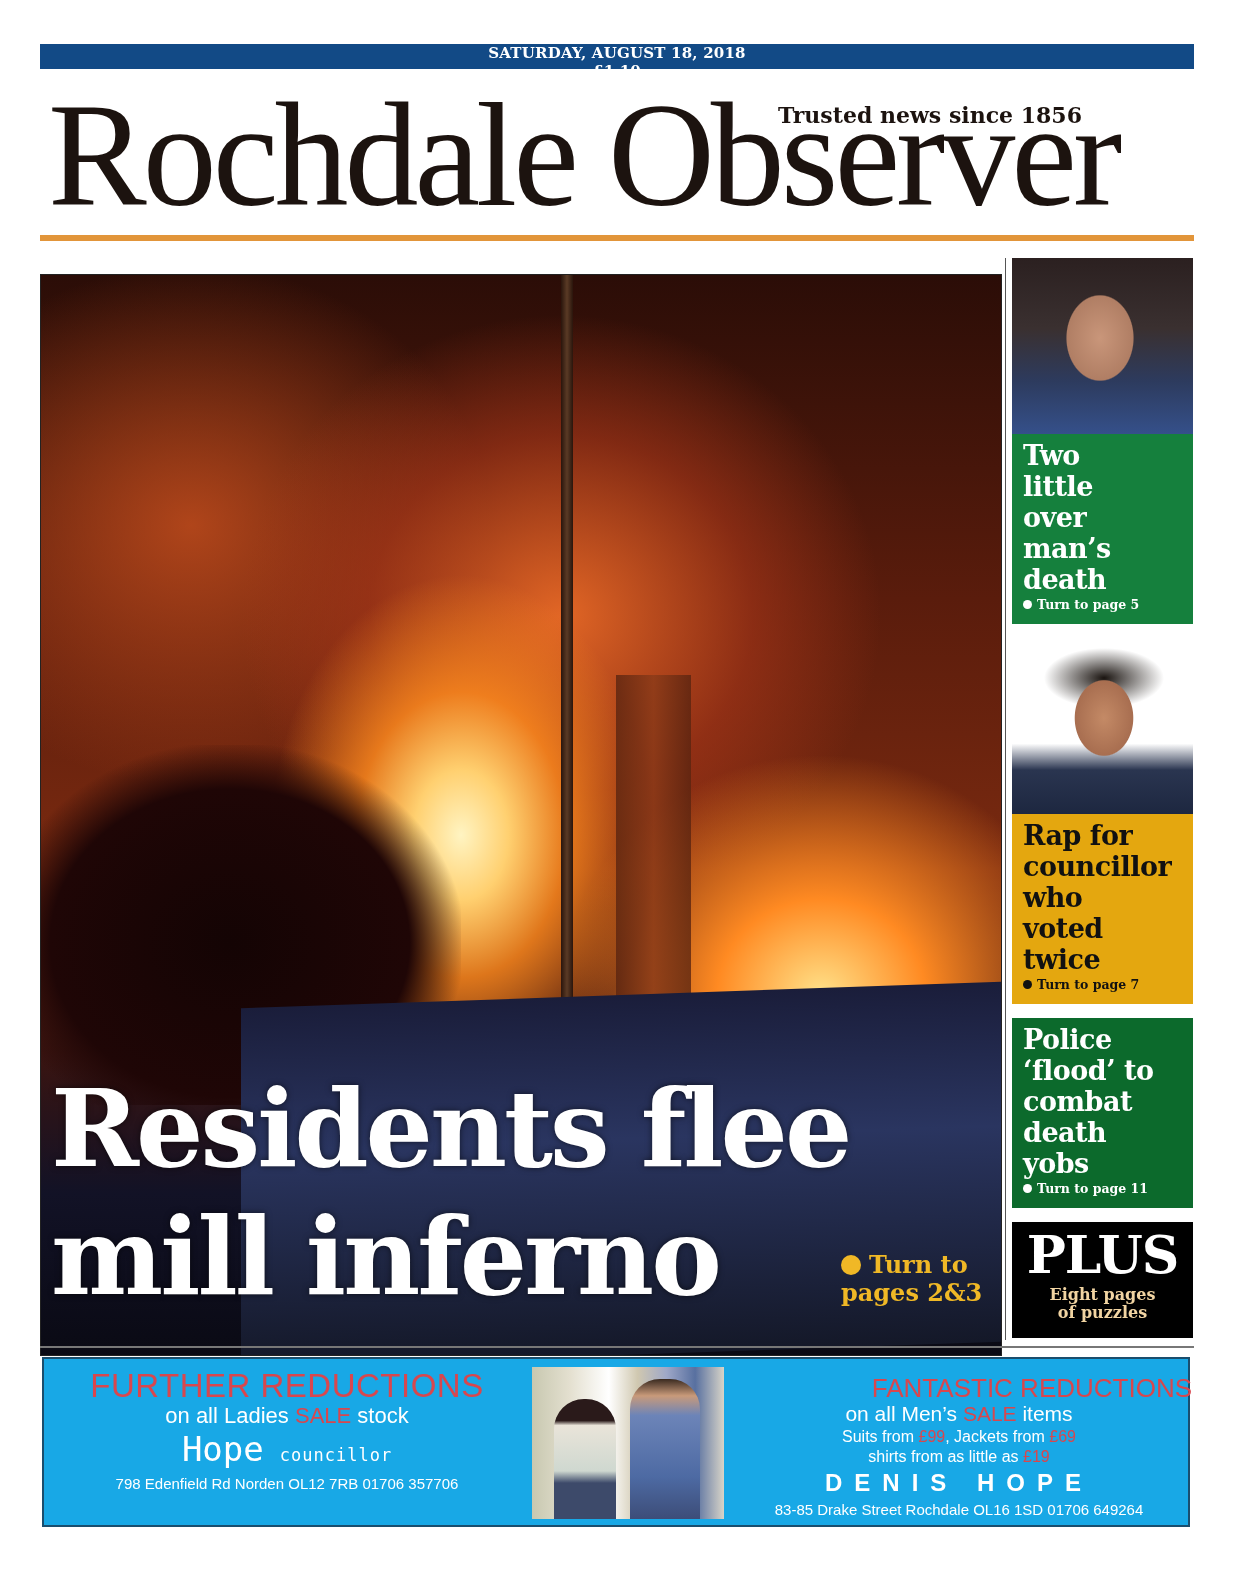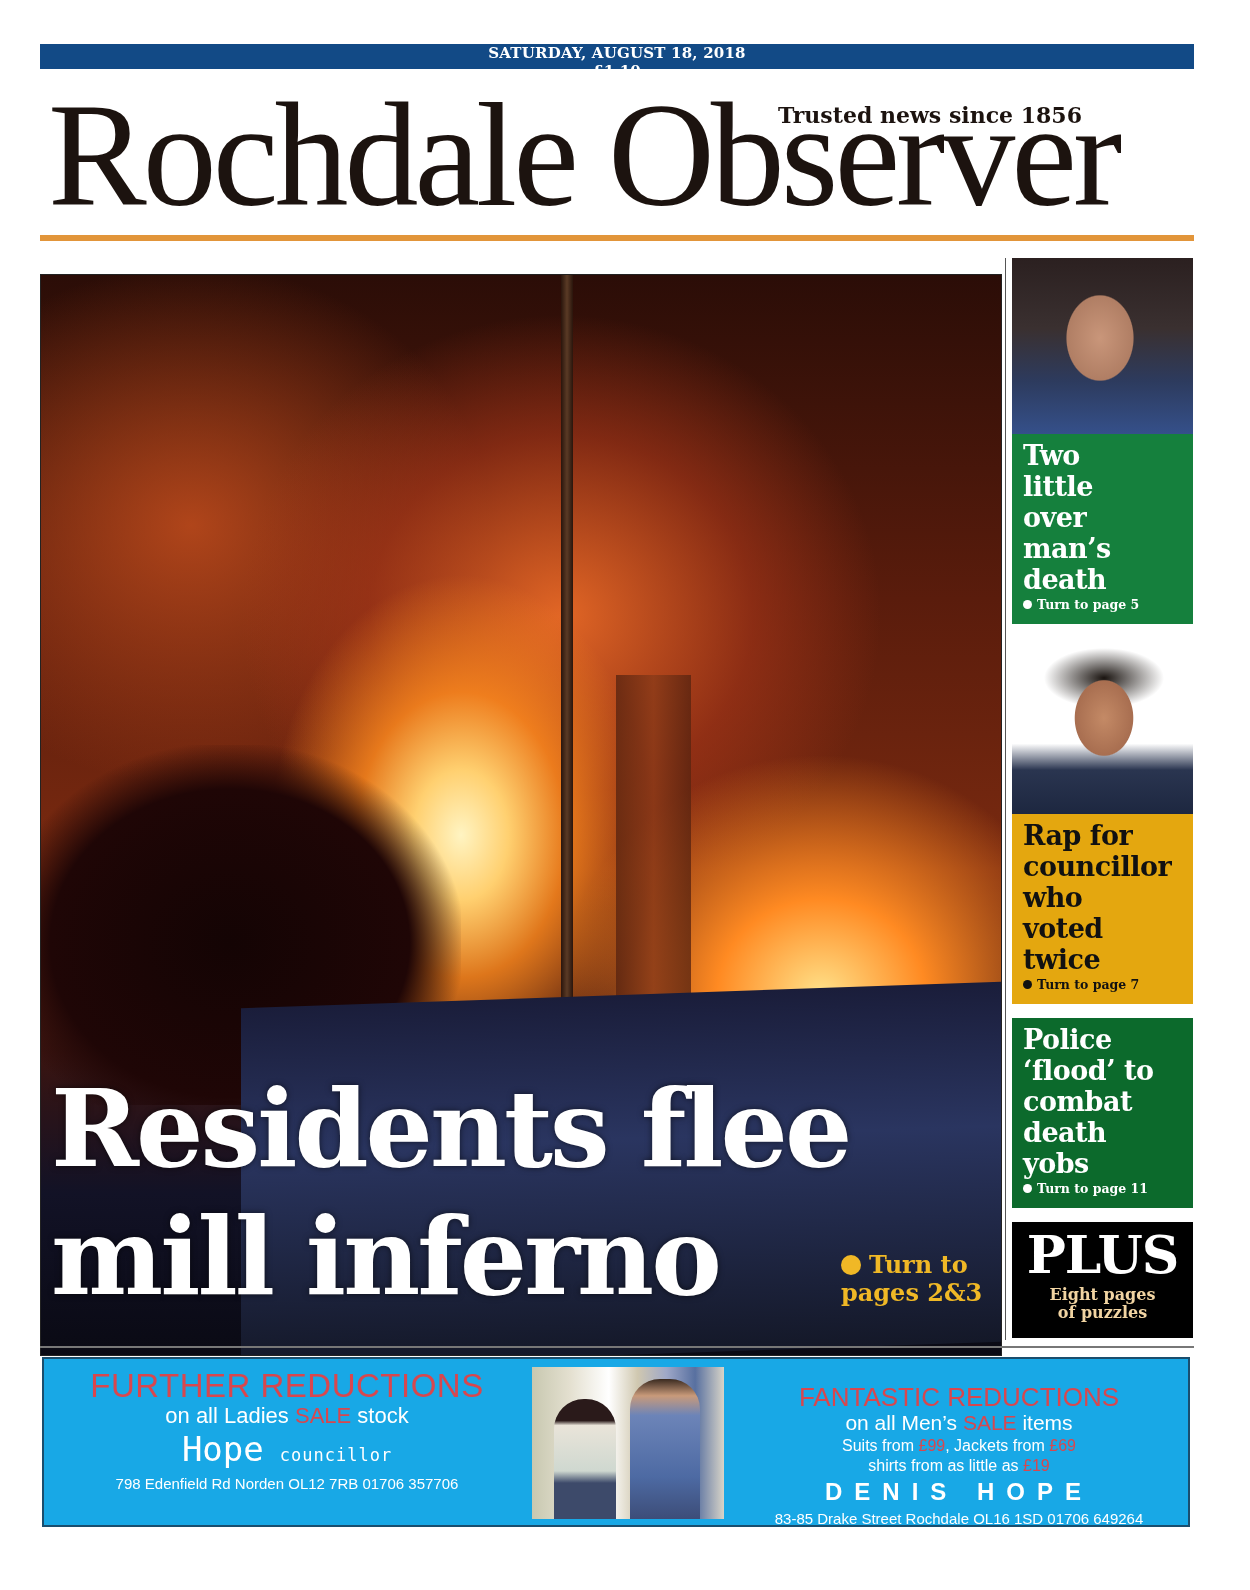--- a/index.html
+++ b/index.html
@@ -62,21 +62,21 @@
     font-family: "Liberation Sans", "DejaVu Sans", sans-serif; color: #fff; }
   .ad-left { position: absolute; left: 0; top: 0; width: 486px; text-align: center; }
   .ad-right { position: absolute; left: 682px; top: 0; width: 466px; text-align: center; }
   .red { color: #d8474e; }
   .ad-l1 { font-size: 33px; line-height: 30px; margin-top: 12px; letter-spacing: 0.5px; }
   .ad-l2 { font-size: 22px; line-height: 30px; }
   .ad-l3 { font-size: 22px; line-height: 36px; }
   .ad-hope { font-family: "DejaVu Sans Mono", "Liberation Mono", monospace; font-size: 34px; line-height: 36px; }
   .ad-hope small { font-size: 17px; margin-left: 16px; letter-spacing: 1px; }
   .ad-addr { font-size: 15px; line-height: 18px; margin-top: 2px; }
-  .ad-r1 { font-size: 26px; line-height: 26px; margin-top: 25px; }
+  .ad-r1 { font-size: 26px; line-height: 26px; margin-top: 16px; text-align: right; }
   .ad-r2 { font-size: 21px; line-height: 26px; }
   .ad-r3 { font-size: 16px; line-height: 20px; }
   .ad-denis { font-size: 24px; font-weight: bold; letter-spacing: 12px; line-height: 32px; }
   .ad-photo { position: absolute; left: 488px; top: 8px; width: 192px; height: 152px;
     background: linear-gradient(90deg,#c8c8b0 0%,#e4e0d0 20%,#ffffff 40%,#d0c8b0 55%,#9fa8c8 70%,#5870a0 85%,#d8d4c8 100%); }
   .person { position: absolute; bottom: 0; border-radius: 30px 30px 0 0; }
 </style>
 </head>
 <body>
 

